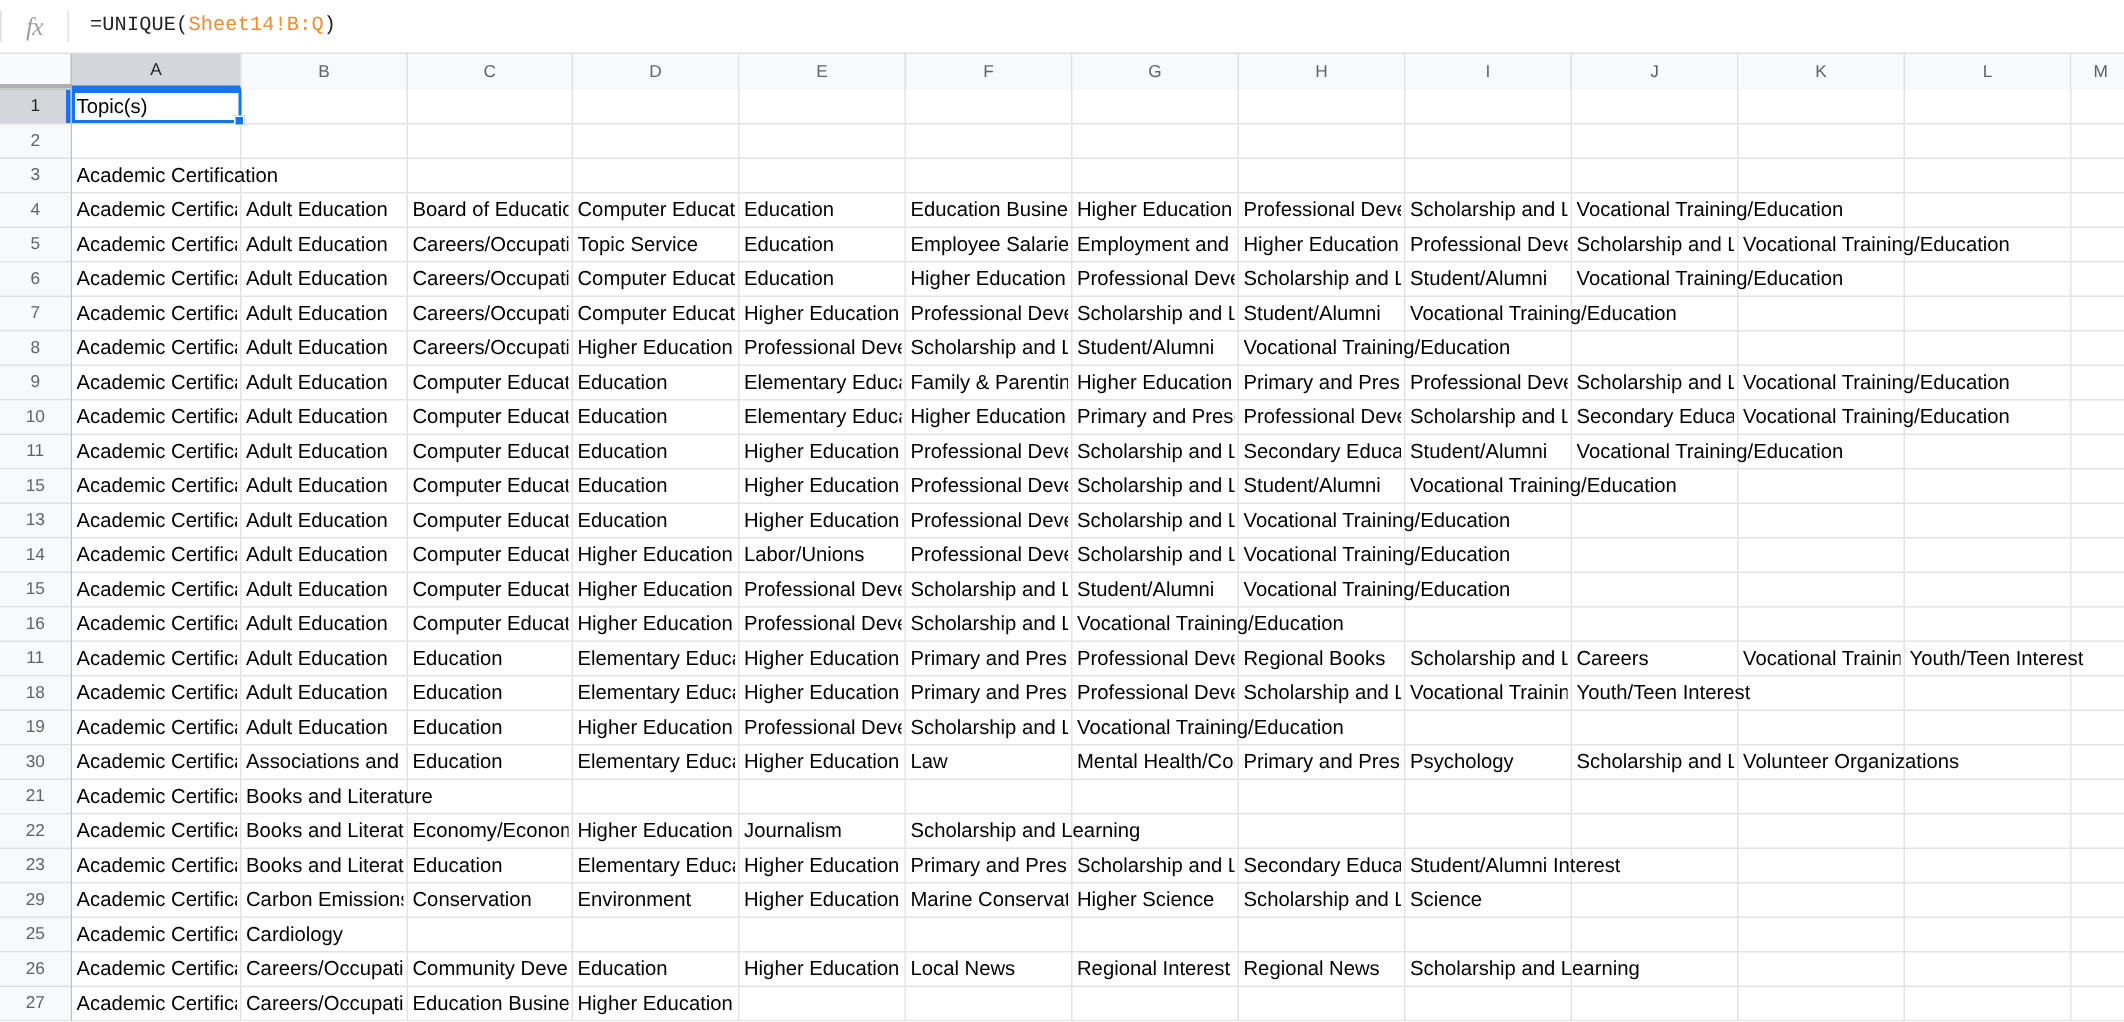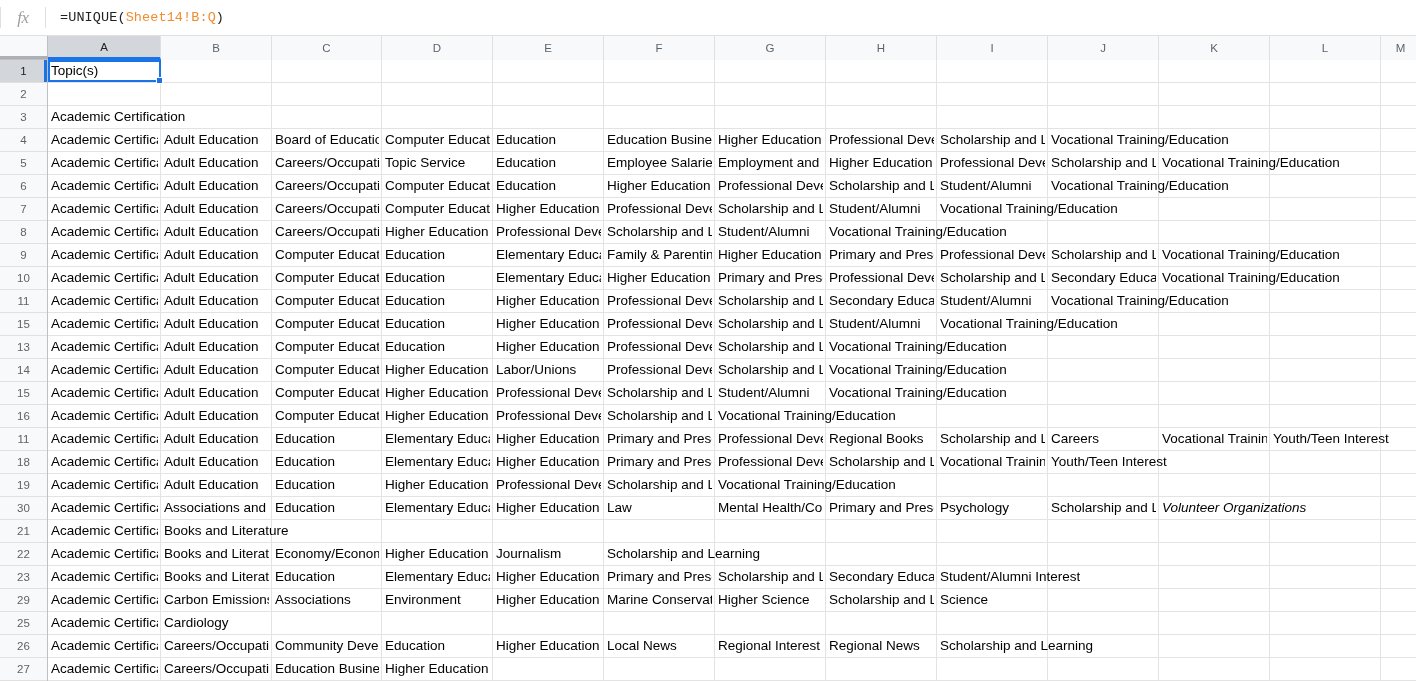--- a/index.html
+++ b/index.html
@@ -879,21 +879,21 @@
             </div>
             <div class="cell clip" style="width: 111px;">
               <span class="cell-txt" style="max-width: 105px; overflow: hidden;">Primary and Preschool</span>
             </div>
             <div class="cell clip" style="width: 111px;">
               <span class="cell-txt" style="max-width: 105px; overflow: hidden;">Psychology</span>
             </div>
             <div class="cell clip" style="width: 111px;">
               <span class="cell-txt" style="max-width: 105px; overflow: hidden;">Scholarship and Learning</span>
             </div>
-            <div class="cell" style="width: 111px; font-style: italic;">
+            <div class="cell" style="width: 111px;">
               <span class="cell-txt" style="max-width: 256px; overflow: hidden;">Volunteer Organizations</span>
             </div>
             <div class="cell" style="width: 111px;"></div>
             <div class="cell" style="width: 40px;"></div>
           </div>
           <div class="grid-row">
             <div class="cell clip" style="width: 113px;">
               <span class="cell-txt" style="max-width: 107px; overflow: hidden;">Academic Certification</span>
             </div>
             <div class="cell" style="width: 111px;">
@@ -972,21 +972,21 @@
             <div class="cell" style="width: 40px;"></div>
           </div>
           <div class="grid-row">
             <div class="cell clip" style="width: 113px;">
               <span class="cell-txt" style="max-width: 107px; overflow: hidden;">Academic Certification</span>
             </div>
             <div class="cell clip" style="width: 111px;">
               <span class="cell-txt" style="max-width: 105px; overflow: hidden;">Carbon Emissions</span>
             </div>
             <div class="cell clip" style="width: 110px;">
-              <span class="cell-txt" style="max-width: 104px; overflow: hidden;">Associations</span>
+              <span class="cell-txt" style="max-width: 104px; overflow: hidden;">Conservation</span>
             </div>
             <div class="cell clip" style="width: 111px;">
               <span class="cell-txt" style="max-width: 105px; overflow: hidden;">Environment</span>
             </div>
             <div class="cell clip" style="width: 111px;">
               <span class="cell-txt" style="max-width: 105px; overflow: hidden;">Higher Education</span>
             </div>
             <div class="cell clip" style="width: 111px;">
               <span class="cell-txt" style="max-width: 105px; overflow: hidden;">Marine Conservation</span>
             </div>

